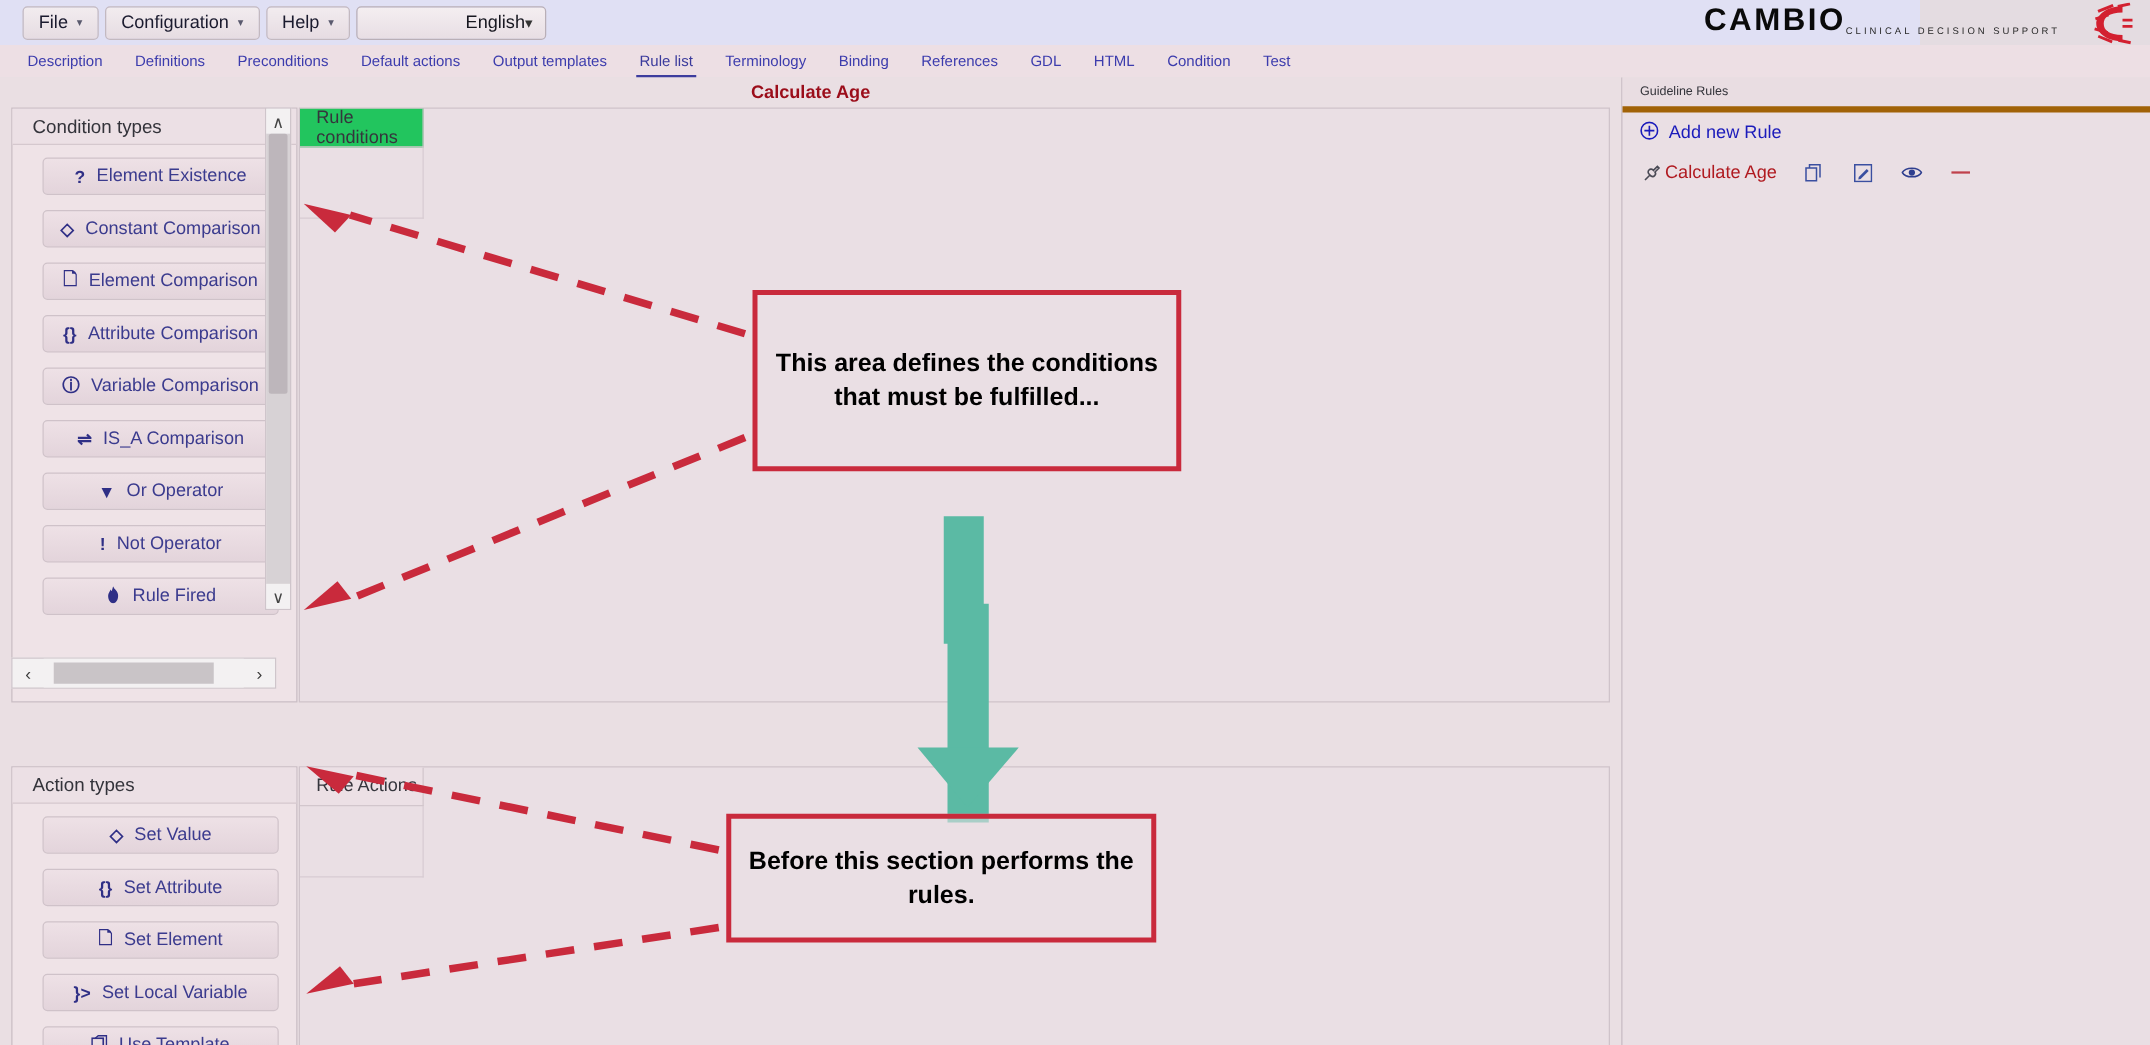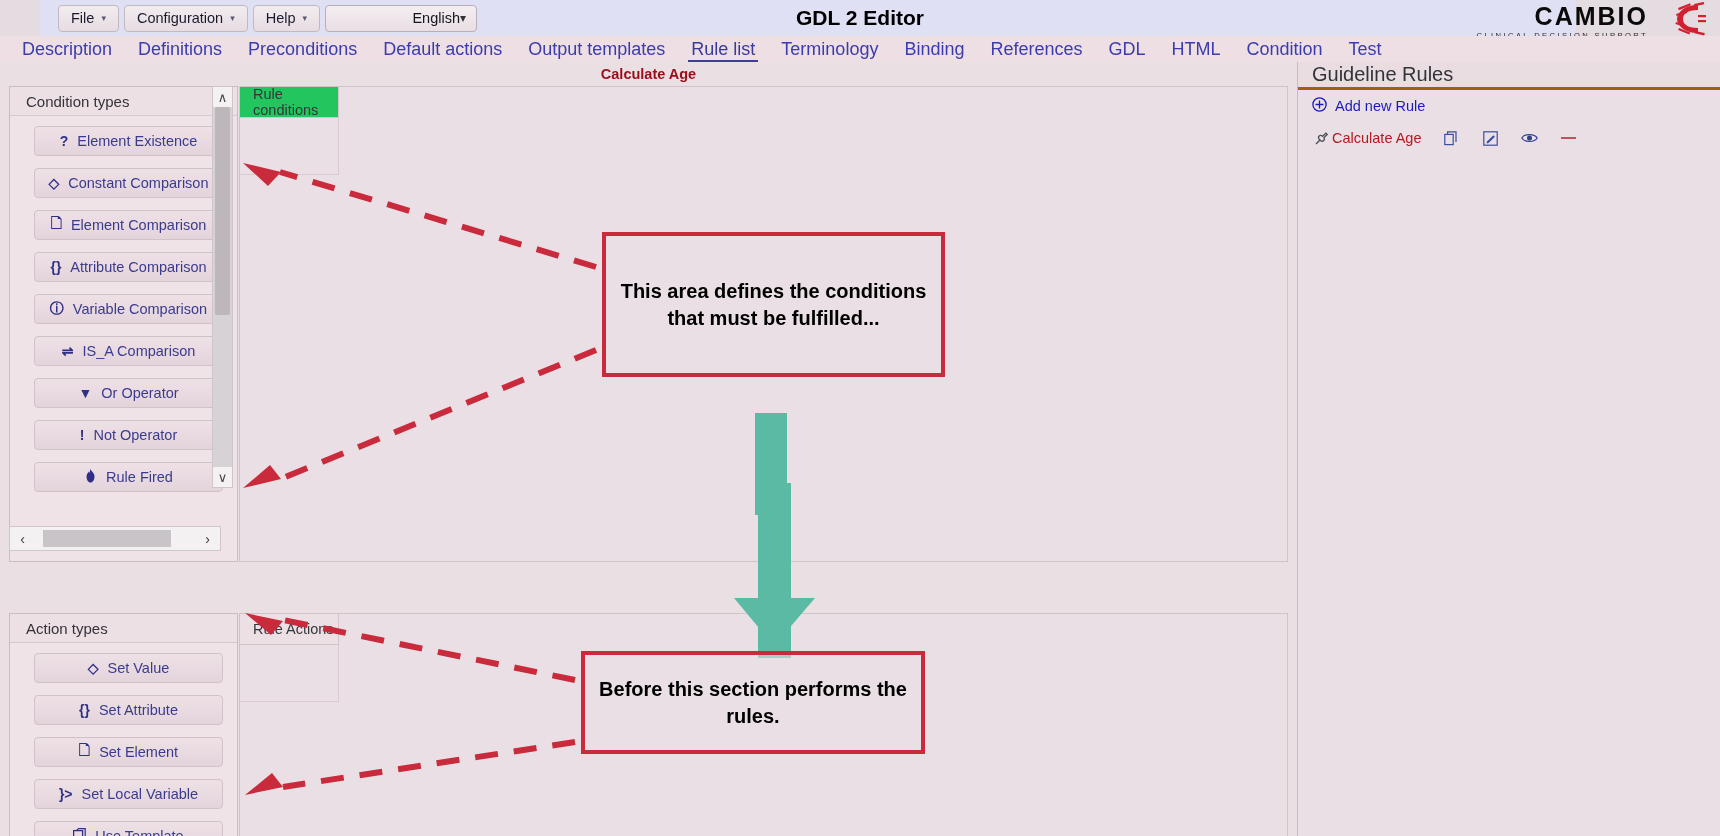--- a/index.html
+++ b/index.html
@@ -8,21 +8,21 @@
     font-family: "Liberation Sans", sans-serif;
     background: #e4dce1;
     overflow: hidden;
   }
   #app { position: relative; width: 1720px; height: 836px; }
 
   
   .menubar {
     position: absolute; left: 0; top: 0; width: 1536px; height: 36px;
     background: #e0e0f4;
-    display: flex; align-items: center; margin-left: 40px;
+    display: flex; align-items: center;
   }
   .menu-group { display: flex; align-items: center; padding-left: 18px; gap: 0; }
   .menu-btn {
     height: 27px; min-width: 58px;
     background: linear-gradient(#f2ecef, #e6dce2);
     border: 1px solid #c3b9c0;
     border-radius: 4px;
     display: flex; align-items: center; justify-content: center; gap: 7px;
     padding: 0 12px; margin-right: 5px;
     font-size: 14.5px; color: #1a1a2e;
@@ -42,34 +42,34 @@
     position: absolute; left: 0; top: 0; width: 1720px; height: 36px;
     display: flex; align-items: center; justify-content: center;
     font-size: 21px; font-weight: bold; color: #000; pointer-events: none;
   }
 
   
   .logo {
     position: absolute; right: 12px; top: 2px;
     display: flex; align-items: flex-start; height: 34px;
   }
-  .logo-text { display: flex; flex-direction: column; align-items: flex-end; margin-top: 2px; }
+  .logo-text { display: flex; align-items: flex-end; margin-top: 2px; }
   .logo-name { font-size: 25px; font-weight: 800; letter-spacing: 2px; color: #0a0a0a; line-height: 1; }
   .logo-sub { font-size: 7.6px; letter-spacing: 2.4px; color: #2a2a2a; margin-top: 2px; }
   .logo-mark { position: relative; width: 54px; height: 34px; margin-left: 6px; }
 
   
   .tabstrip {
     position: absolute; left: 0; top: 36px; width: 1720px; height: 26px;
     background: #eddfe4;
     display: flex; align-items: stretch; padding-left: 9px;
   }
   .tab {
     position: relative; display: flex; align-items: center;
-    padding: 0 13px; font-size: 18px; color: #3c3cad; cursor: pointer; white-space: nowrap;
+    padding: 0 13px; font-size: 12px; color: #3c3cad; cursor: pointer; white-space: nowrap;
   }
   .tab.active { color: #3a3a9c; }
   .tab.active::after {
     content: ""; position: absolute; left: 10px; right: 10px; bottom: 0;
     height: 2px; background: #3d3d9e;
   }
 
   
   .workarea { position: absolute; left: 0; top: 62px; width: 1297px; height: 774px; background: #eadfe3; }
 
@@ -169,23 +169,23 @@
     font-size: 14.5px; color: #35353c;
   }
   .actwork-drop { position: absolute; left: 0; top: 31px; width: 99px; height: 57px; border-right: 1px solid #d8ccd2; border-bottom: 1px solid #d8ccd2; }
 
   
   .rightpanel {
     position: absolute; left: 1297px; top: 62px; width: 423px; height: 774px;
     background: #eadfe4; border-left: 1px solid #c8bcc3;
   }
   .rp-head {
-    height: 28px; background: #e9dde2; border-bottom: 3px solid #a16207;
+    height: 28px; background: #e9dde2; border-bottom: 5px solid #a16207;
     display: flex; align-items: center; padding-left: 14px;
-    font-size: 20px; color: #33333a;
+    font-size: 10px; color: #33333a;
   }
   .rp-add {
     height: 32px; display: flex; align-items: center; gap: 8px;
     padding-left: 14px; font-size: 14.5px; color: #1b1bbb; cursor: pointer;
   }
   .rp-row { height: 32px; display: flex; align-items: center; padding-left: 12px; gap: 0; }
   .rp-pin { width: 22px; display: flex; align-items: center; justify-content: center; }
   .rp-name { font-size: 14.5px; color: #b01a20; cursor: pointer; margin-right: 22px; }
   .rp-icons { display: flex; align-items: center; gap: 22px; }
   .rp-ic { width: 17px; height: 17px; display: flex; align-items: center; justify-content: center; cursor: pointer; }
@@ -220,21 +220,20 @@
         <span>Help</span>
         <span class="caret">▾</span>
       </div>
       <div class="lang-select">
         <span>English</span>
         <span class="caret">▾</span>
       </div>
     </div>
   </div>
 
-  <div class="app-title">GDL 2 Editor</div>
 
   <div class="logo">
     <div class="logo-text">
       <div class="logo-name">CAMBIO</div>
       <div class="logo-sub">CLINICAL DECISION SUPPORT</div>
     </div>
     <div class="logo-mark">
       <svg width="54" height="34" viewBox="0 0 54 34">
         <g fill="#d32030">
           <path d="M44 3 C30 3 23 11 23 17 C23 23 30 31 44 31 L44 26 C33 26 29 22 29 17 C29 12 33 8 44 8 Z"></path>

